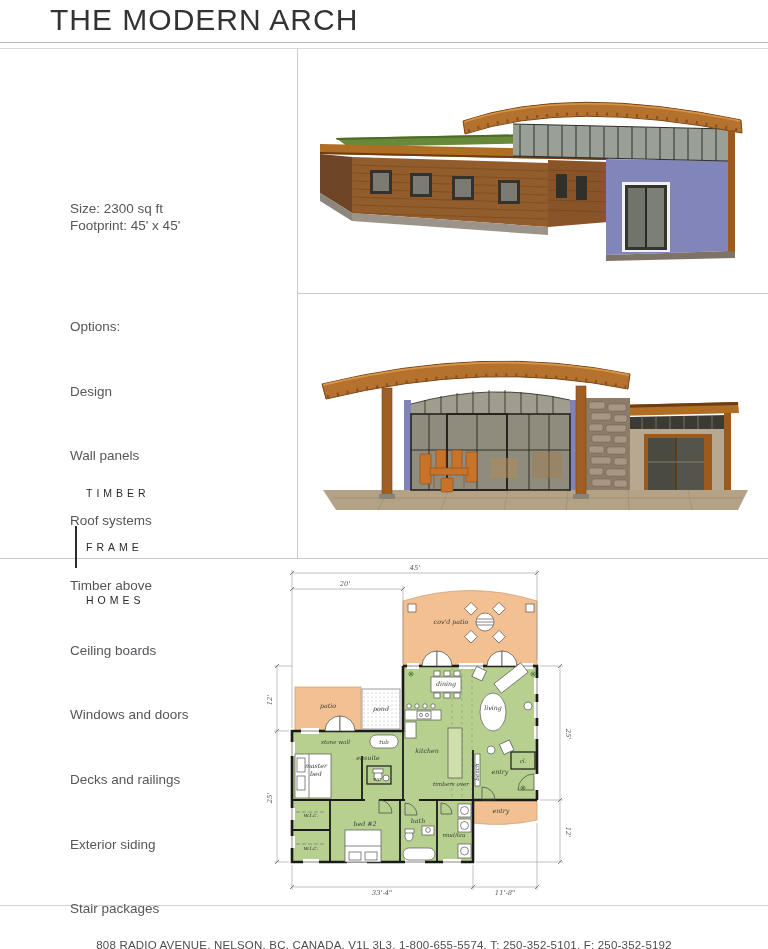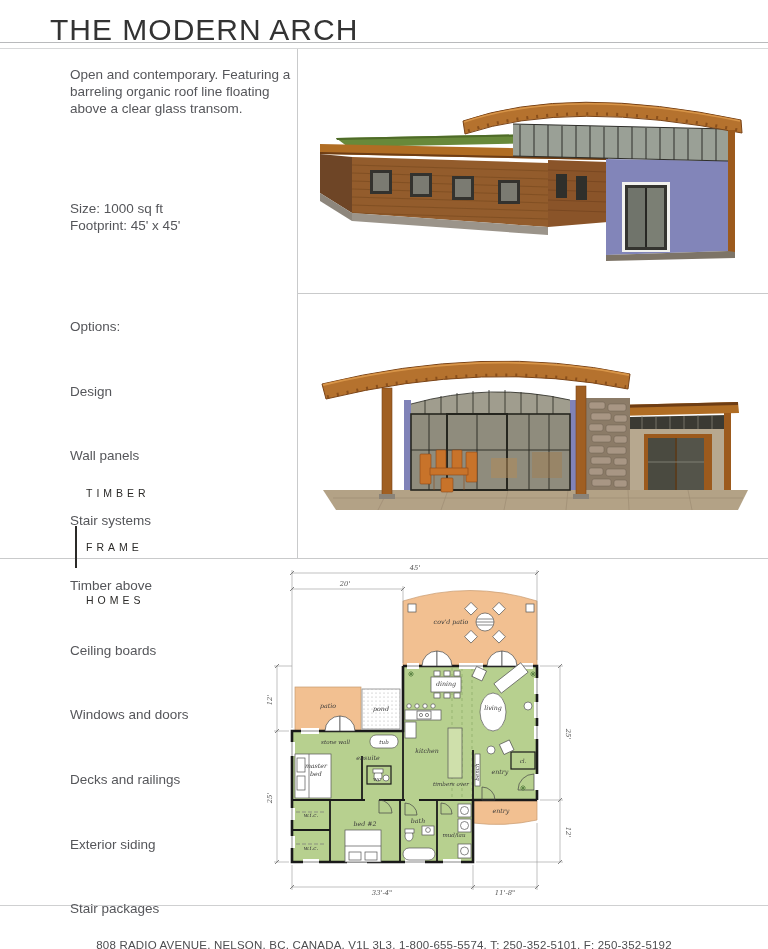--- a/index.html
+++ b/index.html
@@ -1,19 +1,19 @@
 <!DOCTYPE html>
 <html><head>
 <meta charset="utf-8">
 <style>
   html,body{margin:0;padding:0;background:#ffffff;}
   .page{position:relative;width:768px;height:949px;background:#fff;overflow:hidden;
         font-family:"Liberation Sans",sans-serif;color:#58595b;}
   .page-title{position:absolute;left:50px;top:3px;font-size:30px;font-weight:400;
-              letter-spacing:1px;color:#333;font-stretch:condensed;margin-top:10px;}
+              letter-spacing:1px;color:#333;font-stretch:condensed;}
   .rule{position:absolute;left:0;width:768px;height:1px;background:#b9babc;}
   .rule2{position:absolute;left:0;width:768px;height:1px;background:#d7d8d9;}
   .vdiv{position:absolute;left:297px;top:49px;width:1px;height:509px;background:#c9cacb;}
   .hdiv-right{position:absolute;left:297px;top:293px;width:471px;height:1px;background:#c9cacb;}
   .section-rule{position:absolute;left:0;top:558px;width:768px;height:1px;background:#c9cacb;}
   .footer-rule{position:absolute;left:0;top:905px;width:768px;height:1px;background:#cfd0d1;}
   .desc{position:absolute;left:70px;top:66px;width:238px;font-size:13.5px;line-height:17px;color:#55565a;}
   .sizeblock{position:absolute;left:70px;top:200px;font-size:13.5px;line-height:17px;color:#55565a;}
   .options{position:absolute;left:70px;top:271px;font-size:13.5px;line-height:16.7px;color:#55565a;}
   .options div{white-space:nowrap;margin-top:48px;}
@@ -36,32 +36,31 @@
 <div class="page">
 
   <div class="page-title">THE MODERN ARCH</div>
   <div class="rule" style="top:42px"></div>
   <div class="rule2" style="top:48px"></div>
   <div class="vdiv"></div>
   <div class="hdiv-right"></div>
   <div class="section-rule"></div>
   <div class="footer-rule"></div>
 
-  <div class="desc">Open and contemporary. Featuring a barreling organic roof line floating above a clear glass transom.</div>
 
   <div class="sizeblock">
-    <div>Size: 1000 sq ft</div>
+    <div>Size: 2300 sq ft</div>
     <div>Footprint: 45' x 45'</div>
   </div>
 
   <div class="options">
     <div>Options:</div>
     <div>Design</div>
     <div>Wall panels</div>
-    <div>Stair systems</div>
+    <div>Roof systems</div>
     <div>Timber above</div>
     <div>Ceiling boards</div>
     <div>Windows and doors</div>
     <div>Decks and railings</div>
     <div>Exterior siding</div>
     <div>Stair packages</div>
     <div>Installation</div>
   </div>
 
   <div class="logo">

